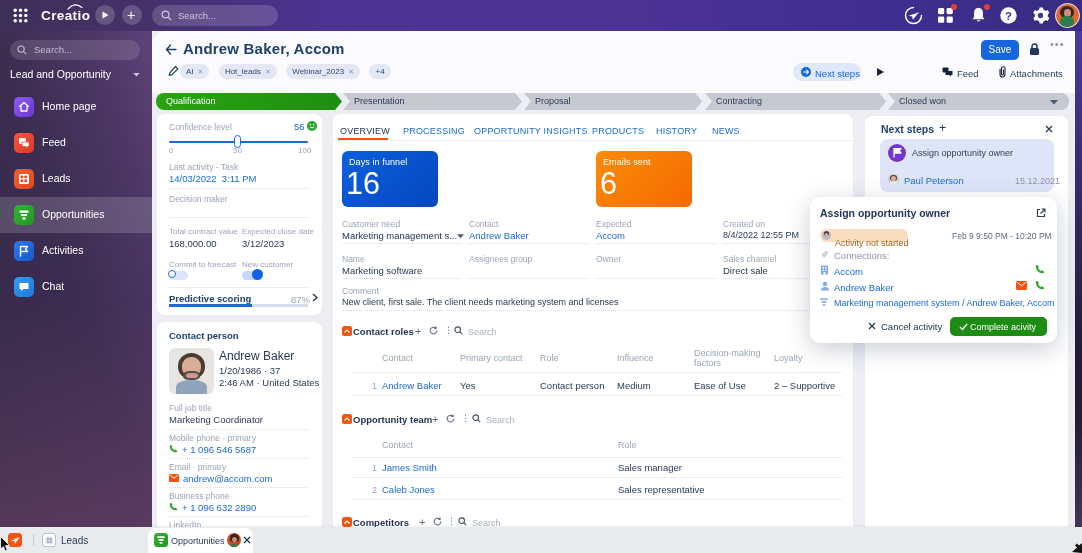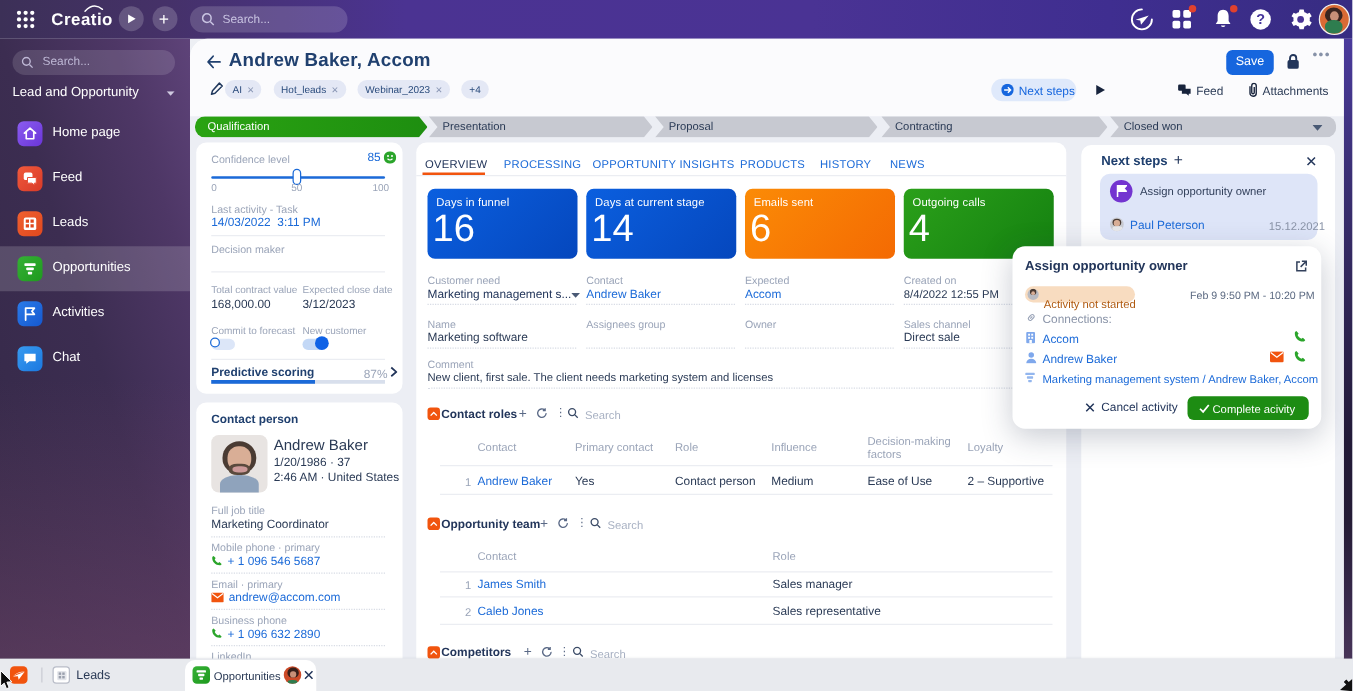--- a/index.html
+++ b/index.html
@@ -36,21 +36,21 @@
 .lab { position:absolute; color:#9AA4B8; font-size:8.5px; white-space:nowrap; }
 .val { position:absolute; color:#2A3A55; font-size:9.5px; white-space:nowrap; }
 .blue { color:#1B6AD8;margin-top:28px; }
 .navy { color:#20406F; }
 .bval { position:absolute; color:#1B6AD8; font-size:9.5px; white-space:nowrap; }
 .hr { position:absolute; height:1px; background:#EBEDF2; }
 .dhr { position:absolute; height:0; border-bottom:1px dotted #D8DCE5; }
 
 
 .tab { position:absolute; font-size:9px; letter-spacing:0.2px; color:#1B6AD8; top:95px; }
-.bigcard { position:absolute; top:120px; width:120px; height:56px; border-radius:6px; color:#fff; }
+.bigcard { position:absolute; top:120px; width:96px; height:56px; border-radius:6px; color:#fff; }
 .bigcard .t { position:absolute; left:7px; top:6px; font-size:9px; letter-spacing:0.1px; }
 .bigcard .n { position:absolute; left:4px; top:15px; font-size:30.5px; }
 .th { position:absolute; color:#9AA4B8; font-size:9px; white-space:nowrap; }
 .rownum { position:absolute; color:#9AA4B8; font-size:9px; }
 
 
 .collapse { position:absolute; width:10px; height:10px; background:#F1540E; border-radius:2.5px; }
 .secttl { position:absolute; color:#22355A; font-size:9.5px; font-weight:bold; }
 .gicon { position:absolute; color:#5A6986; font-size:11px; }
 .search-l { position:absolute; color:#A7B0C2; font-size:9px; }
@@ -235,21 +235,21 @@
   <div class="stage" style="left:191px;width:179px;clip-path:polygon(0 0,calc(100% - 7px) 0,100% 50%,calc(100% - 7px) 100%,0 100%,7px 50%);"><span style="margin-left:11px;">Presentation</span></div>
   <div class="stage" style="left:372px;width:178px;clip-path:polygon(0 0,calc(100% - 7px) 0,100% 50%,calc(100% - 7px) 100%,0 100%,7px 50%);"><span style="margin-left:11px;">Proposal</span></div>
   <div class="stage" style="left:553px;width:181px;clip-path:polygon(0 0,calc(100% - 7px) 0,100% 50%,calc(100% - 7px) 100%,0 100%,7px 50%);"><span style="margin-left:11px;">Contracting</span></div>
   <div class="stage" style="left:736px;width:181px;border-radius:0 8px 8px 0;clip-path:polygon(0 0,100% 0,100% 100%,0 100%,7px 50%);"><span style="margin-left:11px;">Closed won</span></div>
   <svg class="abs" style="left:898px;top:69px" width="8" height="5" viewBox="0 0 8 5">
       <path d="M0 0 L4 4.5 L8 0" fill="#4A5A75"></path>
     </svg>
 
   <div class="card" id="leftcard1" style="left:5px;top:83px;width:165px;height:201px;"></div>
   <div class="lab" style="left:17px;top:91px;">Confidence level</div>
-  <div class="bval" style="left:142px;top:90px;">85</div>
+  <div class="bval" style="left:142px;top:90px;">56</div>
   <svg class="abs" style="left:155px;top:90px" width="10" height="10" viewBox="0 0 10 10">
       <circle cx="5" cy="5" r="5" fill="#2BA52B"></circle>
       <circle cx="3.4" cy="3.8" r="0.8" fill="#fff"></circle>
       <circle cx="6.6" cy="3.8" r="0.8" fill="#fff"></circle>
       <path d="M3 6 Q5 8 7 6" stroke="#fff" stroke-width="0.9" fill="none"></path>
     </svg>
   <div class="abs" style="left:17px;top:110px;width:139px;height:2px;background:#1B6AD8;border-radius:1px;"></div>
   <div class="abs" style="left:82px;top:104px;width:7px;height:13px;border-radius:4px;background:#fff;border:1.6px solid #1B6AD8;"></div>
   <div class="lab" style="left:17px;top:115px;font-size:8px;">0</div>
   <div class="lab" style="left:81px;top:115px;font-size:8px;">50</div>
@@ -321,31 +321,23 @@
   <div class="tab" style="left:440px;">PRODUCTS</div>
   <div class="tab" style="left:504px;">HISTORY</div>
   <div class="tab" style="left:560px;">NEWS</div>
   <div class="abs" style="left:186px;top:107px;width:50px;height:2px;background:#F1540E;"></div>
   <div class="hr" style="left:181px;top:109px;width:520px;"></div>
 
   <div class="bigcard" style="left:190px;background:linear-gradient(135deg,#0B5FDF 0%,#0547BD 100%);">
     <div class="t">Days in funnel</div>
       <div class="n">16</div>
   </div>
-  <div class="bigcard" style="left:317px;background:linear-gradient(135deg,#0B5FDF 0%,#0547BD 100%);">
-    <div class="t">Days at current stage</div>
-      <div class="n">14</div>
-  </div>
   <div class="bigcard" style="left:444px;background:linear-gradient(135deg,#FB8B06 0%,#F46A03 100%);">
     <div class="t">Emails sent</div>
       <div class="n">6</div>
-  </div>
-  <div class="bigcard" style="left:571px;background:linear-gradient(135deg,#2BA01A 0%,#148010 100%);">
-    <div class="t">Outgoing calls</div>
-      <div class="n">4</div>
   </div>
 
   <div class="lab" style="left:190px;top:188px;">Customer need</div>
   <div class="lab" style="left:317px;top:188px;">Contact</div>
   <div class="lab" style="left:444px;top:188px;">Expected</div>
   <div class="lab" style="left:571px;top:188px;">Created on</div>
   <div class="val" style="left:190px;top:199px;color:#22355A;">Marketing management s...</div>
   <svg class="abs" style="left:305px;top:203px" width="7" height="5" viewBox="0 0 8 5">
       <path d="M0 0 L4 4.5 L8 0" fill="#4A5A75"></path>
     </svg>

